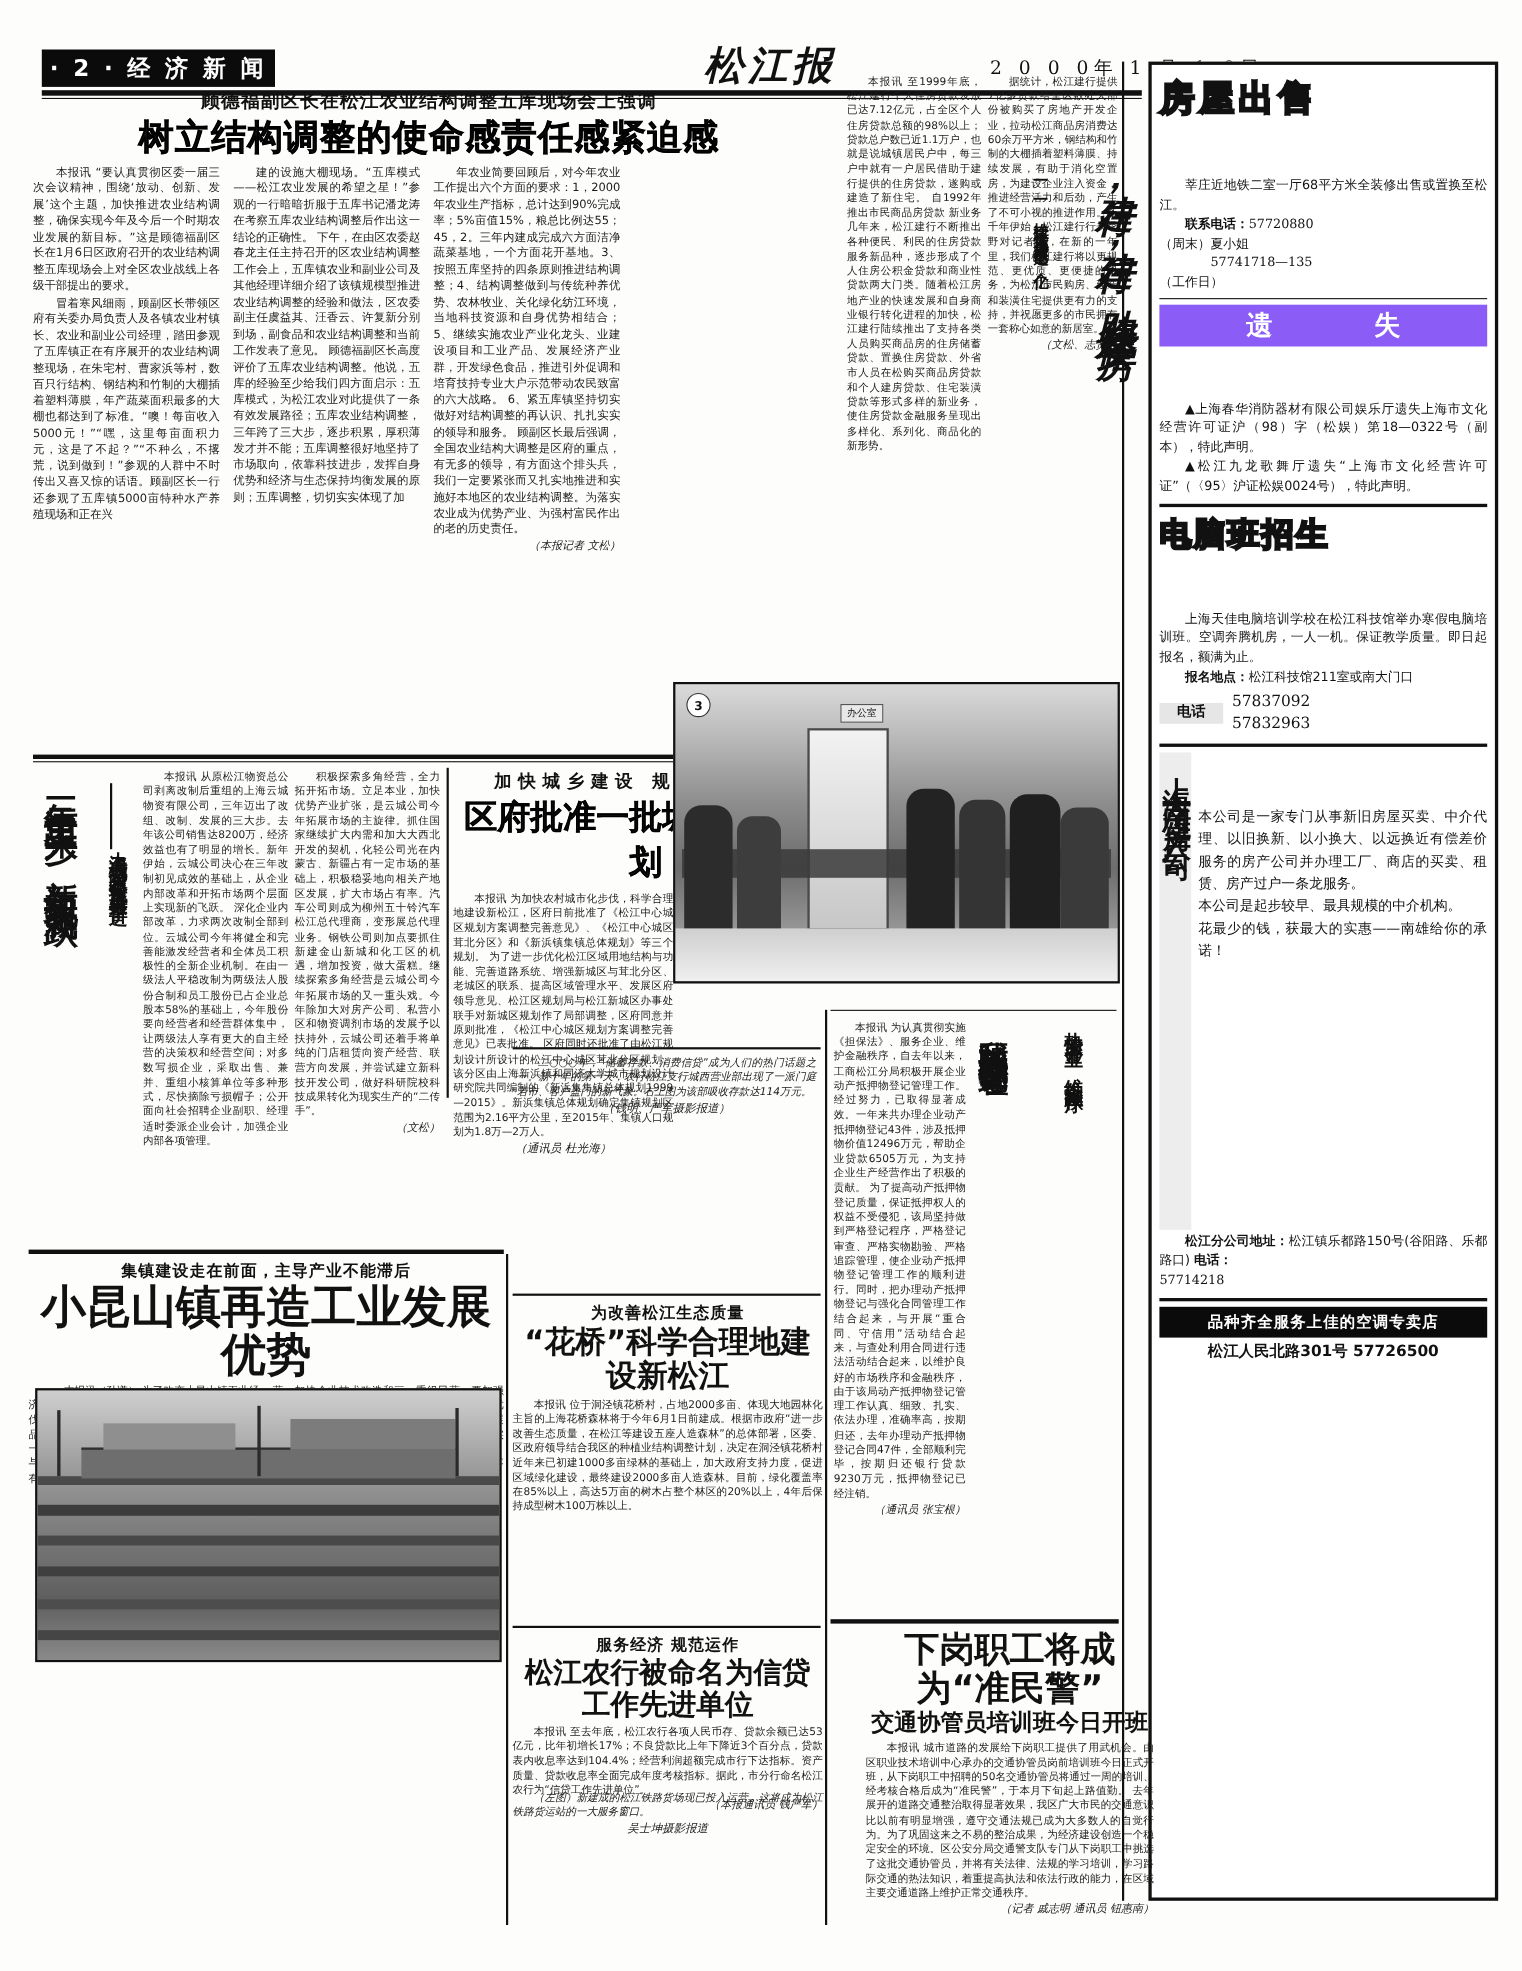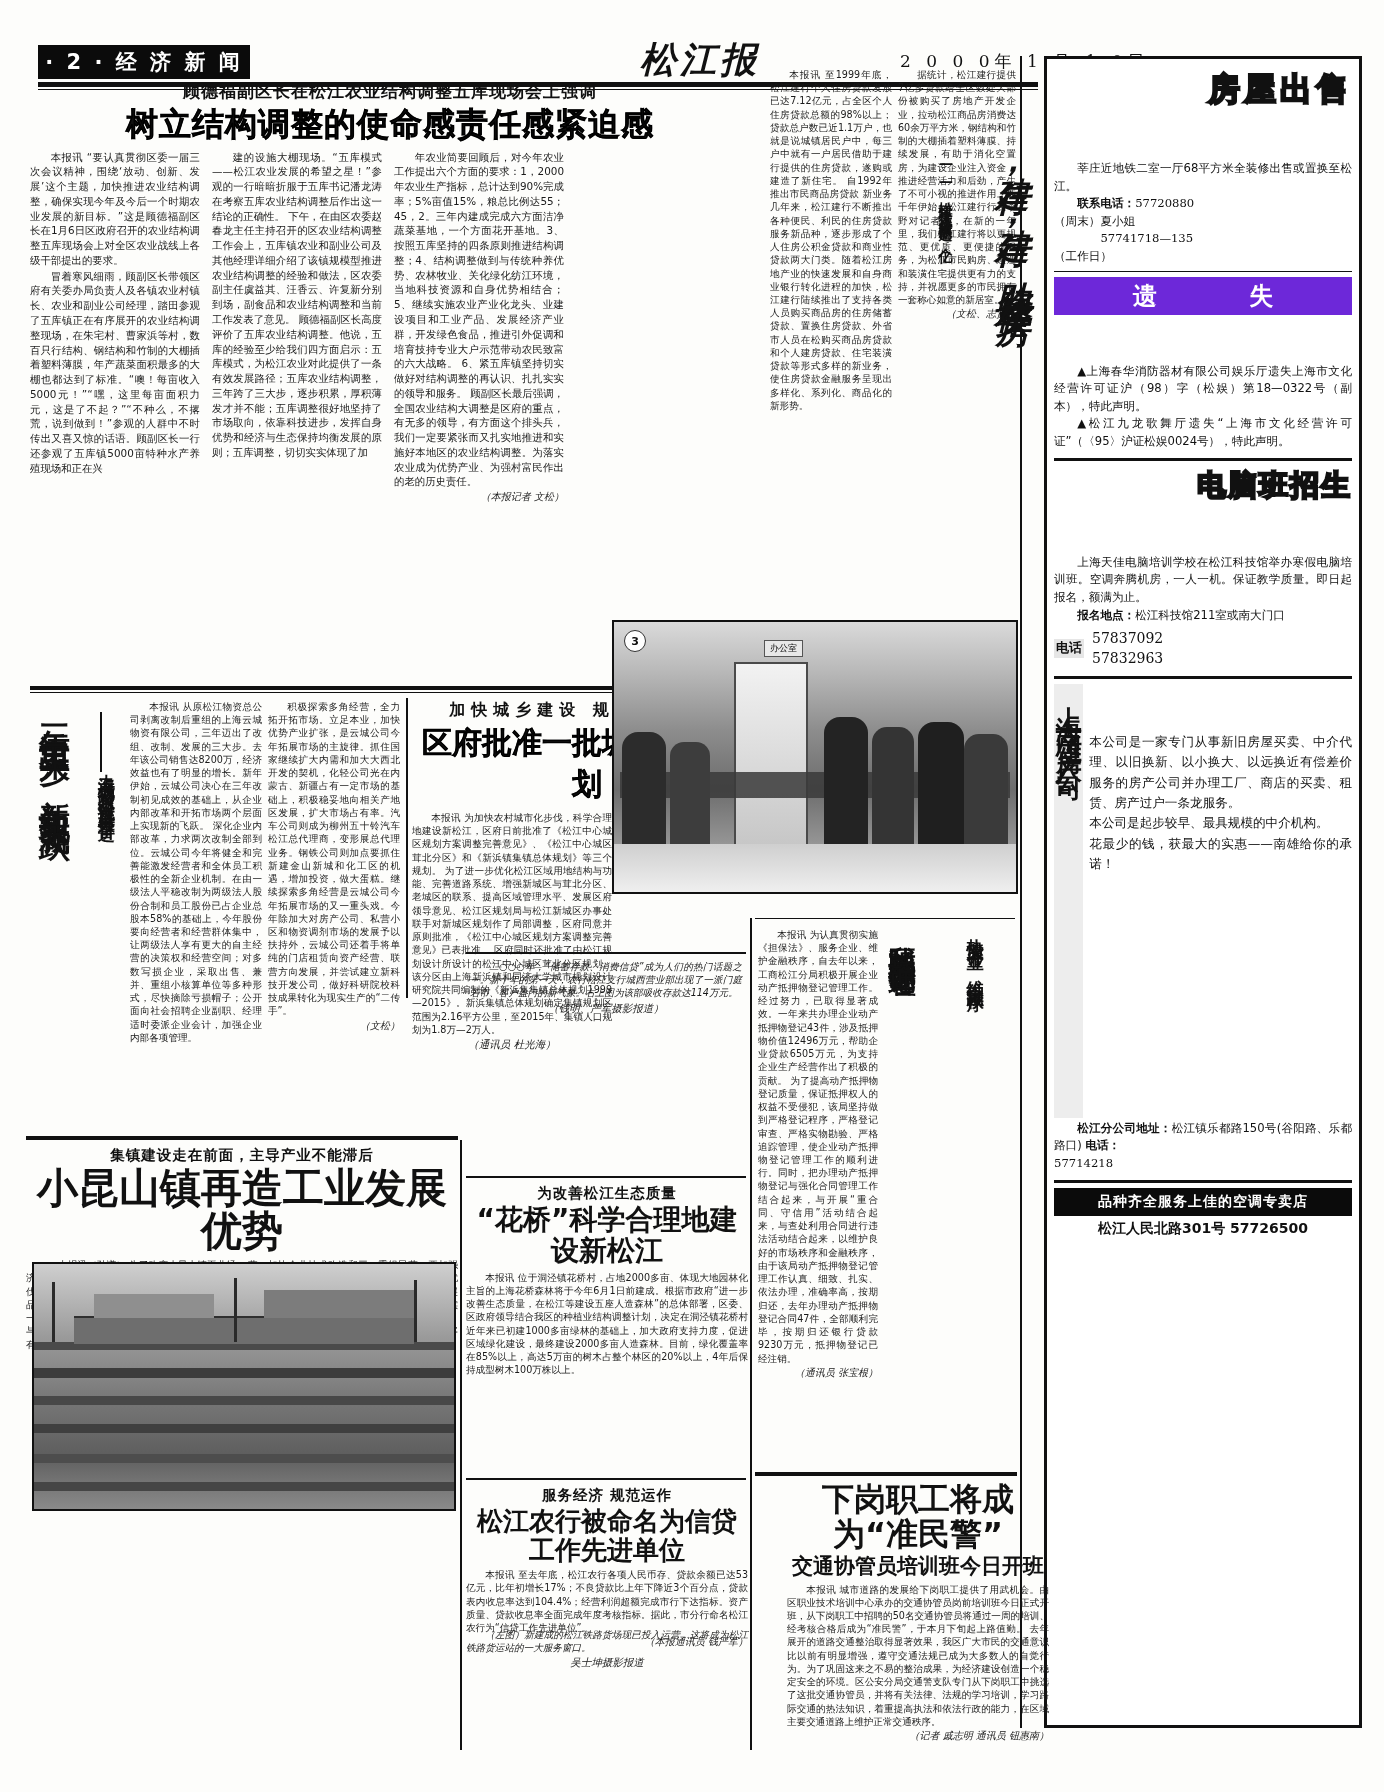--- a/index.html
+++ b/index.html
@@ -52,36 +52,36 @@
     line-height:1.08;margin:2px 0 8px 0;
     font-family:"DejaVu Sans","Liberation Sans",sans-serif;
     -webkit-text-stroke:0.6px #000;
   }
 
   
   .rail{position:absolute;left:1044px;top:56px;width:318px;height:1672px;
         border:3px solid #111;box-sizing:border-box;background:#fff;}
   .rail-inner{padding:5px 7px;}
   .ad-title-outline{
-    text-align:right;font-size:32px;font-weight:bold;letter-spacing:4px;
+    text-align:left;font-size:32px;font-weight:bold;letter-spacing:4px;
     color:#ef4444;-webkit-text-stroke:2.4px #111;margin:4px 0 4px 0;
     font-family:"DejaVu Sans","Liberation Sans",sans-serif;
   }
   .ad-title-bar{
-    background:#6d28d9;color:#fff;text-align:center;font-size:24px;font-weight:bold;
+    background:#8b5cf6;color:#fff;text-align:center;font-size:24px;font-weight:bold;
     letter-spacing:42px;text-indent:42px;padding:3px 0;margin:5px 0;
   }
   .ad-body{font-size:11.6px;line-height:1.52;text-align:justify;margin-top:48px;}
   .ad-body p{margin:0;text-indent:2em;}
   .ad-sep{border-top:3px solid #111;margin:7px 0 5px 0;}
   .ad-sep-thin{border-top:1px solid #111;margin:5px 0;}
   .phone-box{display:flex;align-items:center;gap:8px;margin-top:4px;}
   .phone-label{
     width:26px;font-size:13px;font-weight:bold;line-height:1.1;text-align:center;
-    background:#e6e6e6;padding:2px 2px;
+    background:#e6e6e6;padding:2px 16px;
   }
   .phone-nums{font-size:14px;line-height:1.45;font-family:"DejaVu Serif","Liberation Serif",serif;}
 
   .nanxiong{display:flex;gap:6px;margin-top:4px;}
   .nanxiong-vert{
     writing-mode:vertical-rl;text-orientation:upright;
     font-size:26px;font-weight:bold;letter-spacing:10px;line-height:1.05;
     background:#ededed;padding:2px 1px;
   }
   .kongtiao-head{

